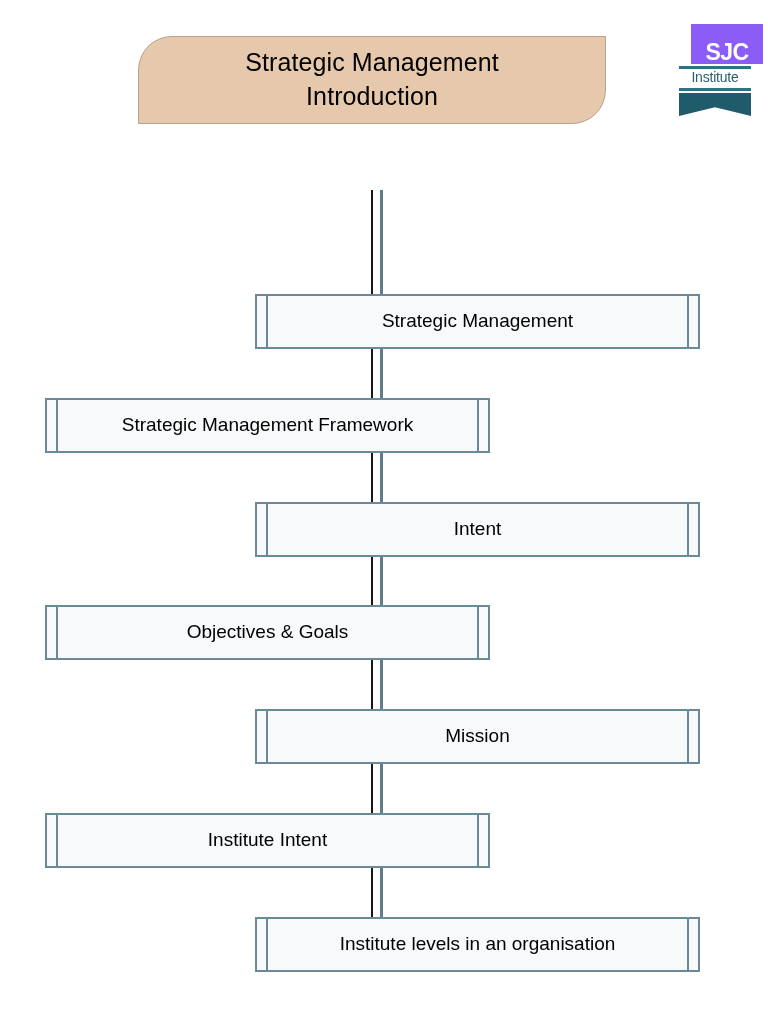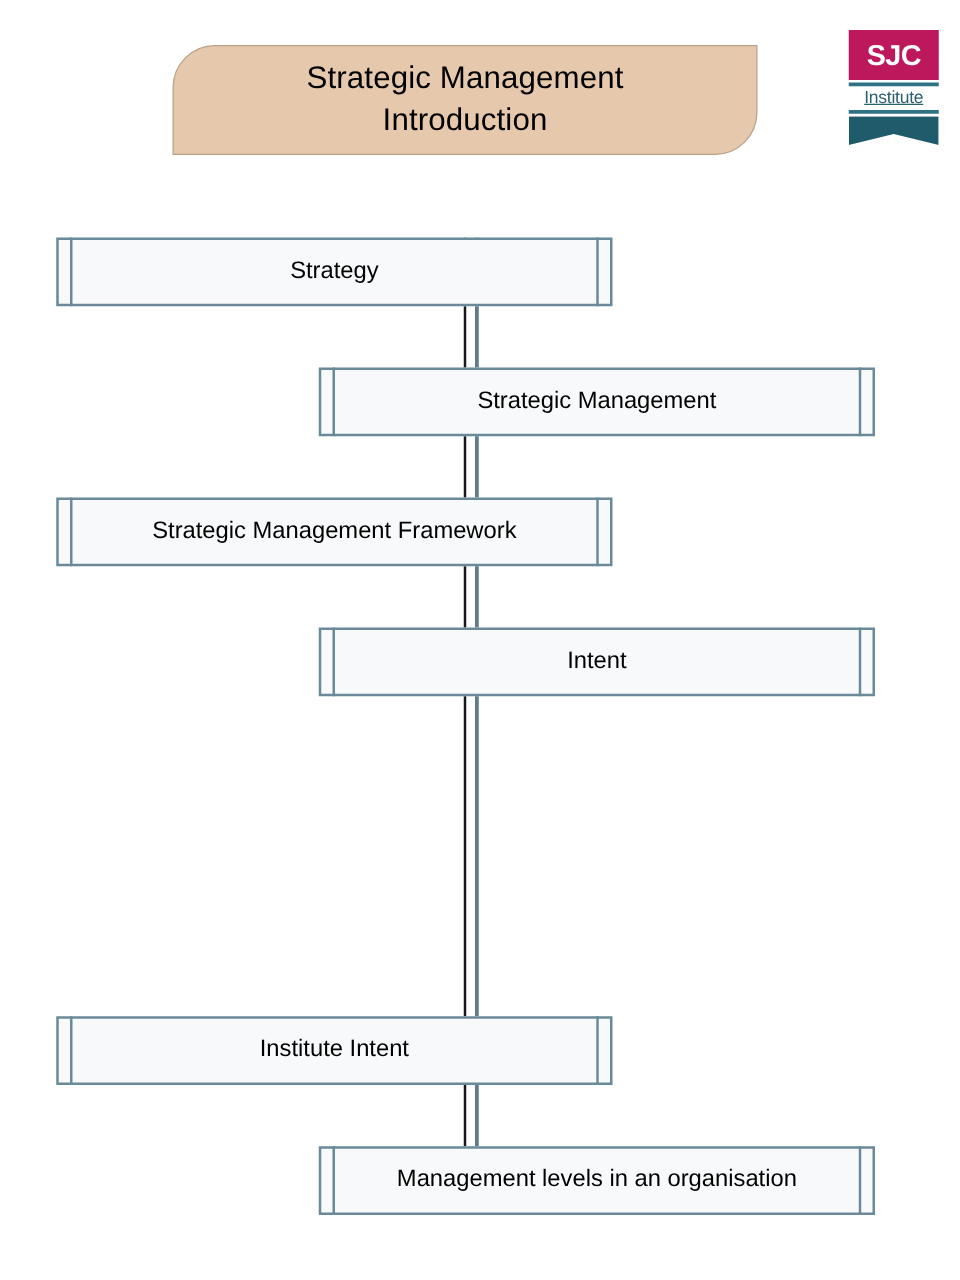--- a/index.html
+++ b/index.html
@@ -51,26 +51,26 @@
   
   #logo {
     position: absolute;
     left: 679px;
     top: 24px;
     width: 72px;
     height: 92px;
   }
   .logo-box {
     position: absolute;
-    left: 0; top: 0;
+    left: 12px; top: 0;
     width: 72px;
     height: 40px;
-    background: #be185d;
+    background: #8b5cf6;
     display: flex;
-    align-items: center;
+    align-items: flex-end;
     justify-content: center;
   }
   .logo-box-text {
     color: #ffffff;
     font-size: 23px;
     font-weight: bold;
     letter-spacing: -0.5px;
     line-height: 1;
   }
   .logo-rule {
@@ -86,21 +86,20 @@
     position: absolute;
     left: 0;
     top: 44px;
     width: 72px;
     height: 19px;
     color: #2b5f6e;
     font-size: 14px;
     line-height: 19px;
     text-align: center;
     letter-spacing: -0.2px;
-    text-decoration: underline;
   }
   .logo-ribbon {
     position: absolute;
     left: 0;
     top: 69px;
     width: 72px;
     height: 23px;
     background: #1f5b6b;
     clip-path: polygon(0 0, 100% 0, 100% 100%, 50% 62%, 0 100%);
   }
@@ -182,33 +181,36 @@
     <div class="logo-rule top"></div>
     <div class="logo-word">Institute</div>
     <div class="logo-rule bottom"></div>
     <div class="logo-ribbon"></div>
   </div>
 
   <div id="flow">
     <div class="spine dark"></div>
     <div class="spine light"></div>
 
-    <div class="node left" style="top:190px">
-      <span class="node-label">Strategy</span>
-    </div>
     <div class="node right" style="top:294px">
       <span class="node-label">Strategic Management</span>
     </div>
     <div class="node left" style="top:398px">
       <span class="node-label">Strategic Management Framework</span>
     </div>
     <div class="node right" style="top:502px">
       <span class="node-label">Intent</span>
     </div>
+    <div class="node left" style="top:605px">
+      <span class="node-label">Objectives &amp; Goals</span>
+    </div>
+    <div class="node right" style="top:709px">
+      <span class="node-label">Mission</span>
+    </div>
     <div class="node left" style="top:813px">
       <span class="node-label">Institute Intent</span>
     </div>
     <div class="node right" style="top:917px">
-      <span class="node-label">Management levels in an organisation</span>
+      <span class="node-label">Institute levels in an organisation</span>
     </div>
   </div>
 
 </div>
 
 </body></html>

